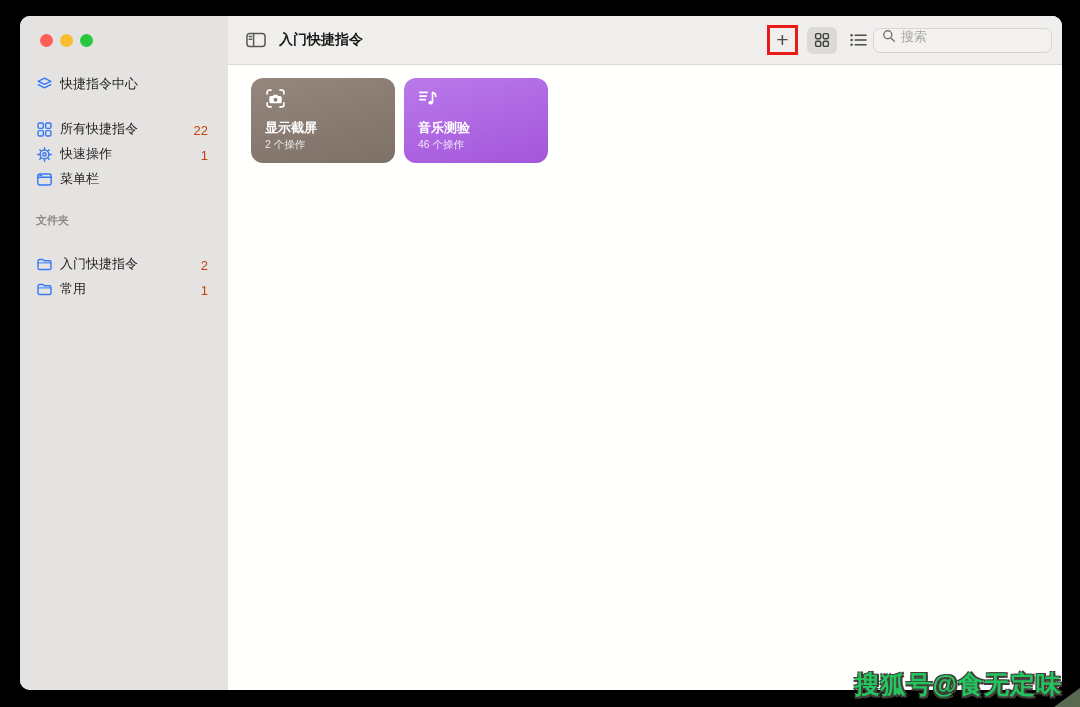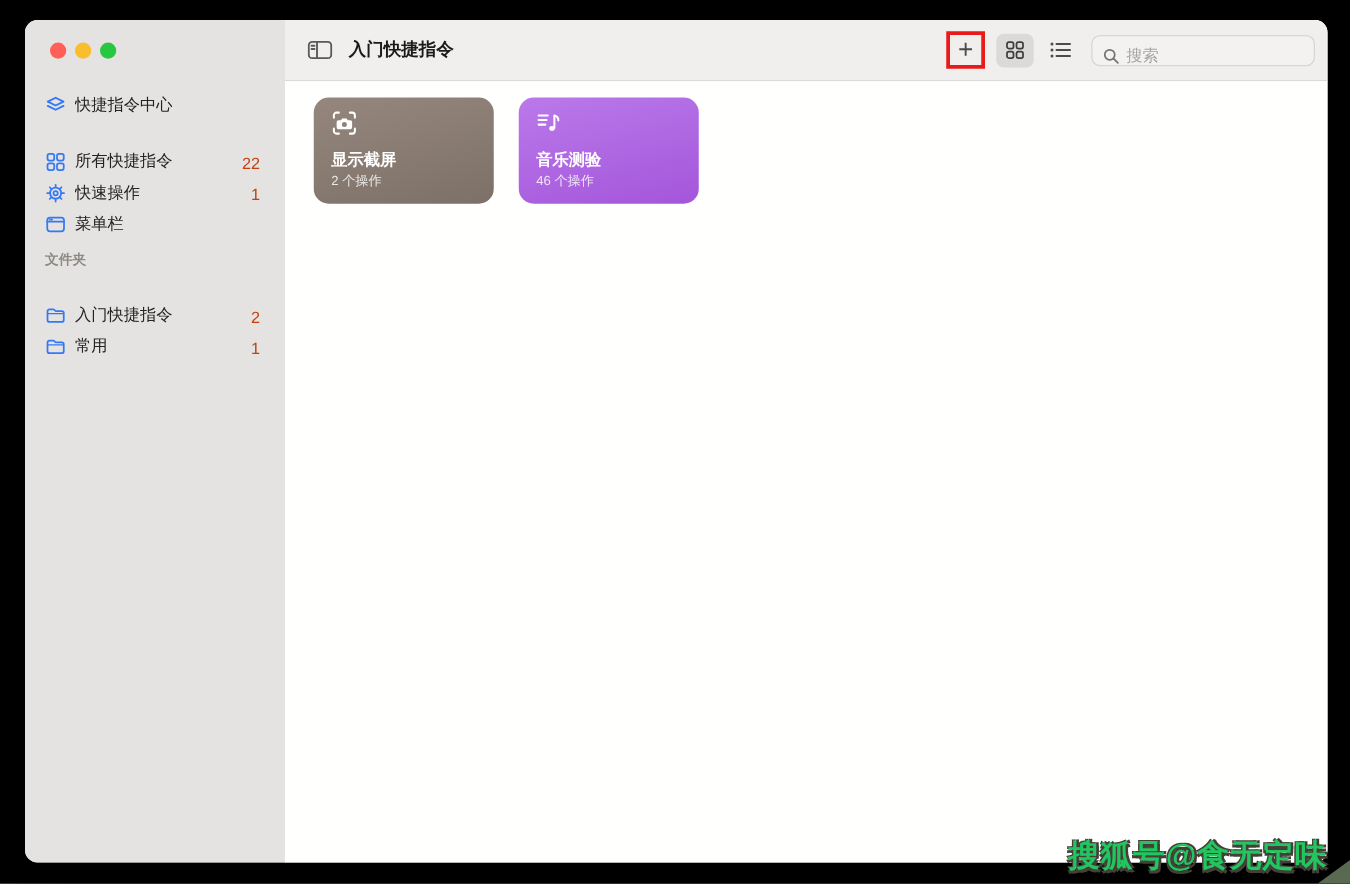--- a/index.html
+++ b/index.html
@@ -45,21 +45,21 @@
   .side-row .s-icon { width: 17px; height: 17px; flex: 0 0 17px; display: flex; align-items: center; justify-content: center; }
   .side-row .s-label { font-size: 13px; color: #242322; white-space: nowrap; overflow: hidden; }
   .side-row .s-count { margin-left: auto; font-size: 13px; color: #c2410c; }
   .gallery-row { margin-top: 21px; }
   .section-header {
     font-size: 11px; font-weight: 700; color: #8d8a85;
     padding: 0 16px; height: 16px; line-height: 16px;
     margin-top: 8px;
   }
   .rows-group { margin-top: 20px; }
-  .section-header.second { margin-top: 12px; }
+  .section-header.second { margin-top: 24px; }
 
   
   .main { flex: 1; display: flex; flex-direction: column; background: #fff; }
   .toolbar {
     height: 49px; flex: 0 0 49px;
     background: #f0efed;
     border-bottom: 1px solid #dcdad8;
     display: flex; align-items: center;
     padding: 0 10px 0 17px;
   }
@@ -77,37 +77,36 @@
   }
   .add-label { font-size: 21px; font-weight: 300; color: #4c4b49; line-height: 1; margin-top: -2px; }
   .view-btn {
     width: 30px; height: 27px; border-radius: 6px;
     display: flex; align-items: center; justify-content: center;
   }
   .view-btn.selected { background: #dcdad8; }
   .grid-btn { margin-left: 9px; }
   .list-btn { margin-left: 6px; }
   .search-field {
-    margin-left: 10px;
     width: 179px; height: 25px;
     border: 1px solid #d7d5d3; border-radius: 7px;
     background: #f3f2f1;
-    display: flex; align-items: flex-end;
+    display: flex; align-items: flex-start;
     padding: 0 8px; gap: 5px;
   }
   .search-field input {
     border: none; outline: none; background: transparent;
     font-size: 13px; color: #333; width: 100%;
     font-family: "Liberation Sans", sans-serif;
   }
   .search-field input::placeholder { color: #a7a5a2; }
 
   
   .content { flex: 1; background: #fffffe; padding: 13px 0 0 23px; }
-  .cards { display: flex; gap: 20px; align-items: center; }
+  .cards { display: flex; gap: 9px; align-items: center; }
   .shortcut-card {
     width: 144px; height: 85px;
     border-radius: 12px;
     padding: 10px 13px 11px 14px;
     display: flex; flex-direction: column;
     color: #fff;
   }
   .card-icon { width: 21px; height: 21px; }
   .card-title { margin-top: auto; font-size: 13px; font-weight: 700; line-height: 1.25; }
   .card-subtitle { font-size: 10.5px; color: rgba(255,255,255,0.82); margin-top: 2px; }

